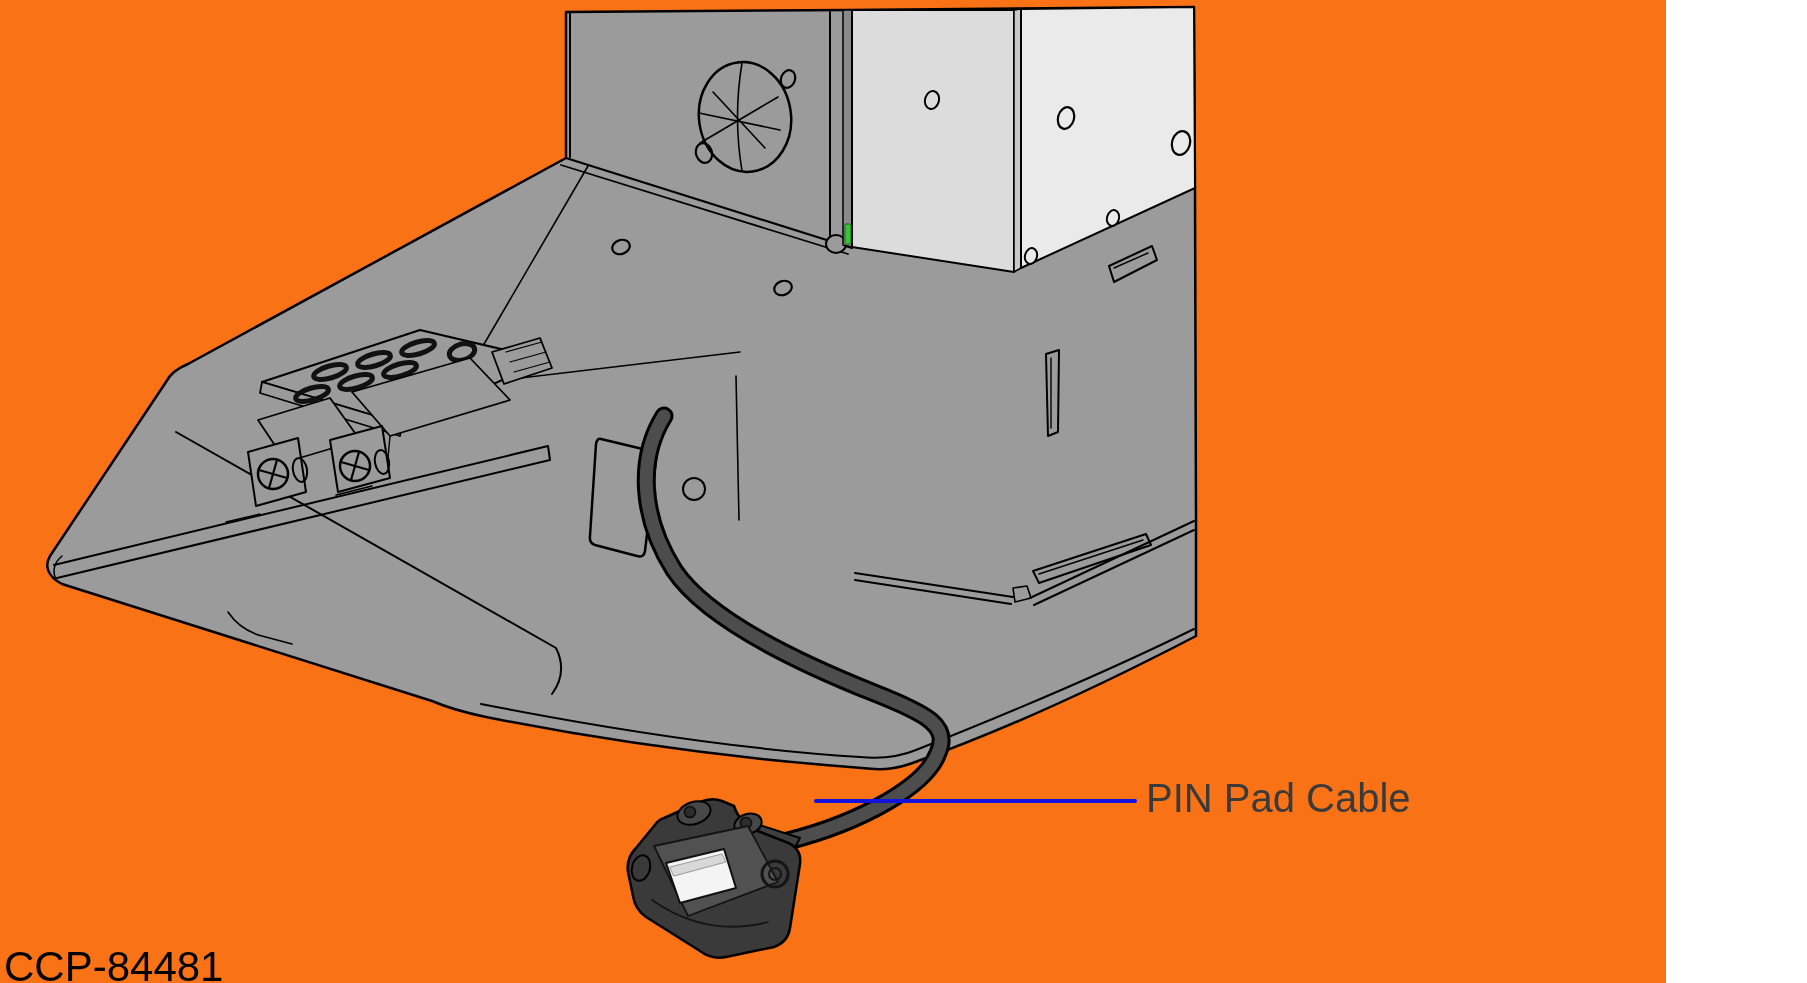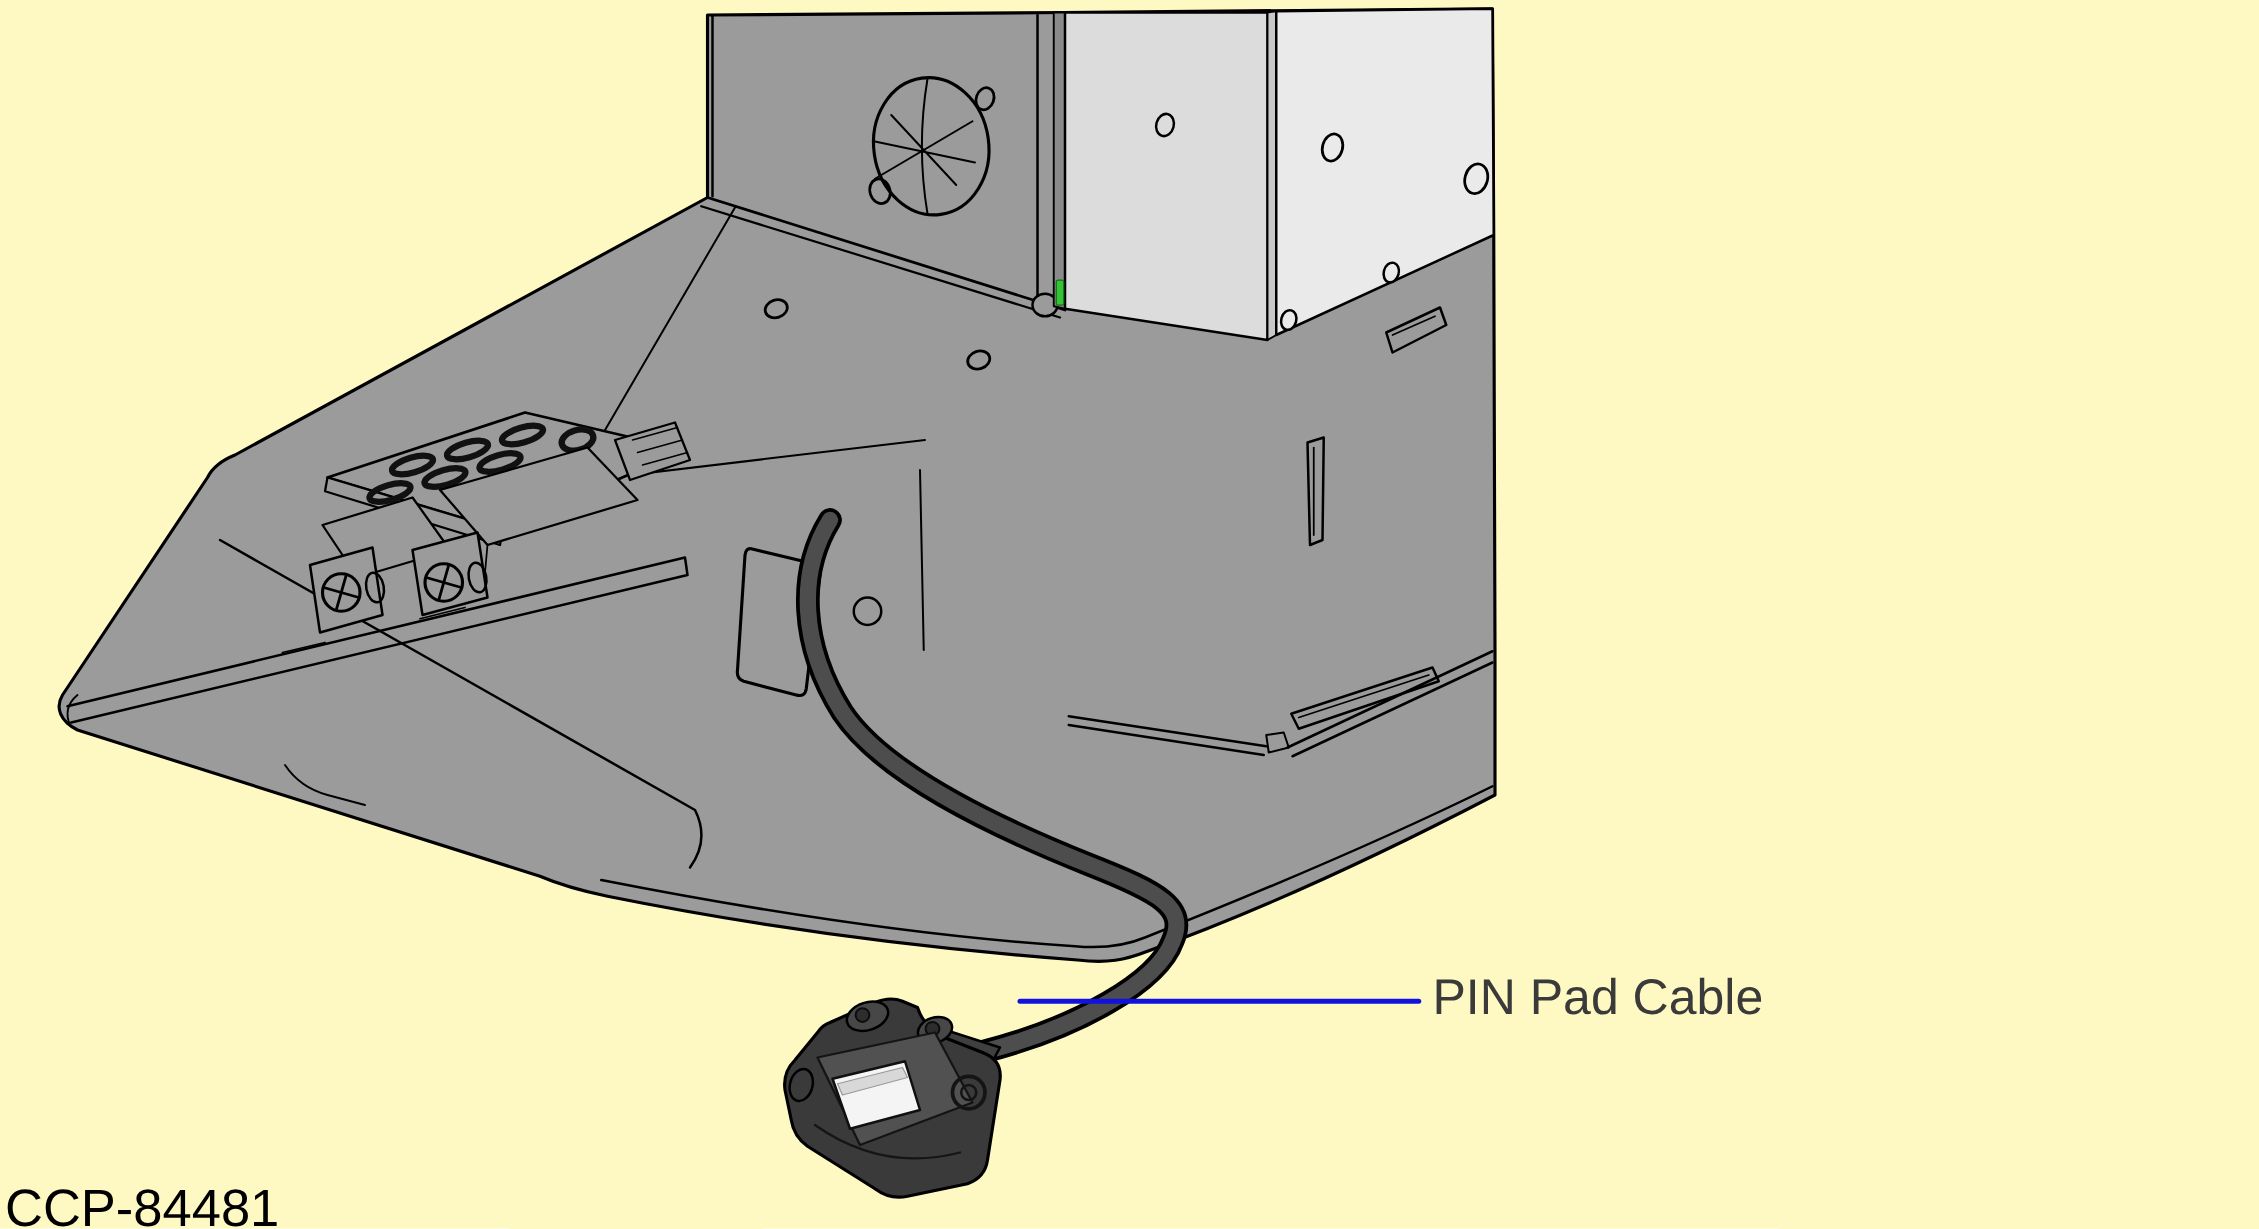--- a/index.html
+++ b/index.html
@@ -1,20 +1,20 @@
 <!DOCTYPE html>
 <html><head>
 <meta charset="utf-8">
 <style>
   html, body { margin: 0; padding: 0; background: #ffffff; }
   #stage {
     position: relative;
-    width: 1807px;
+    width: 1666px;
     height: 983px;
-    background: #fef9c3;
+    background: #f97316;
     font-family: "Liberation Sans", sans-serif;
     overflow: hidden;
   }
   #diagram-svg {
     position: absolute;
     inset: 0;
     width: 1807px;
     height: 983px;
   }
   .callout-label {

